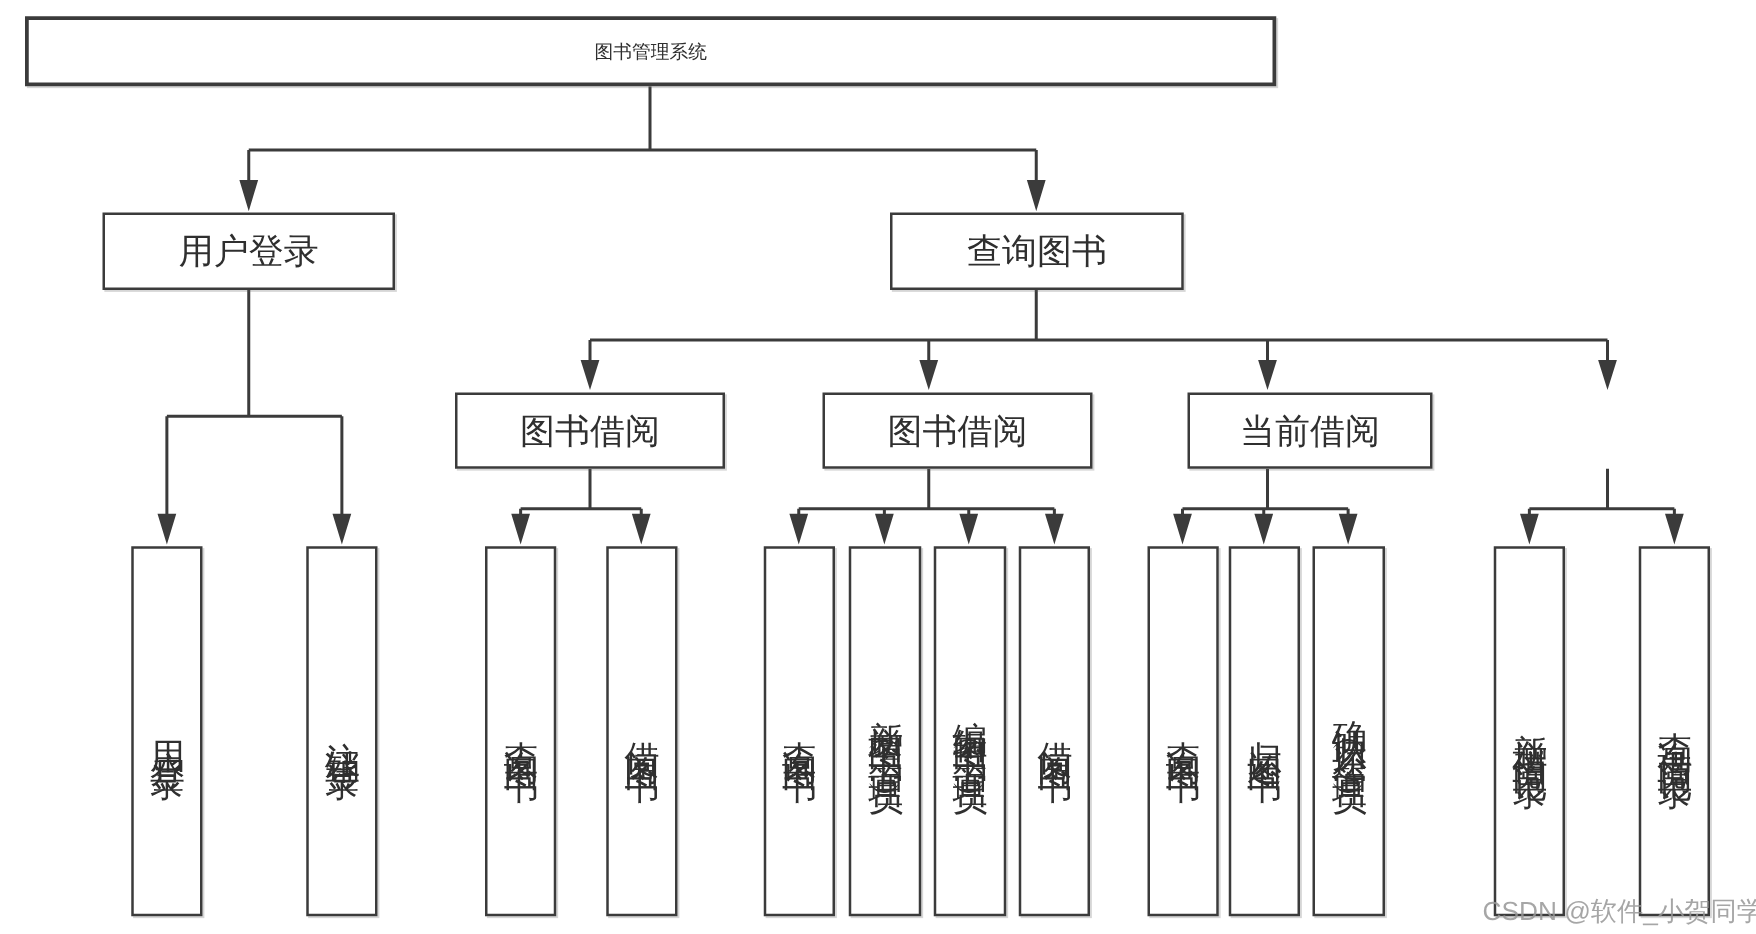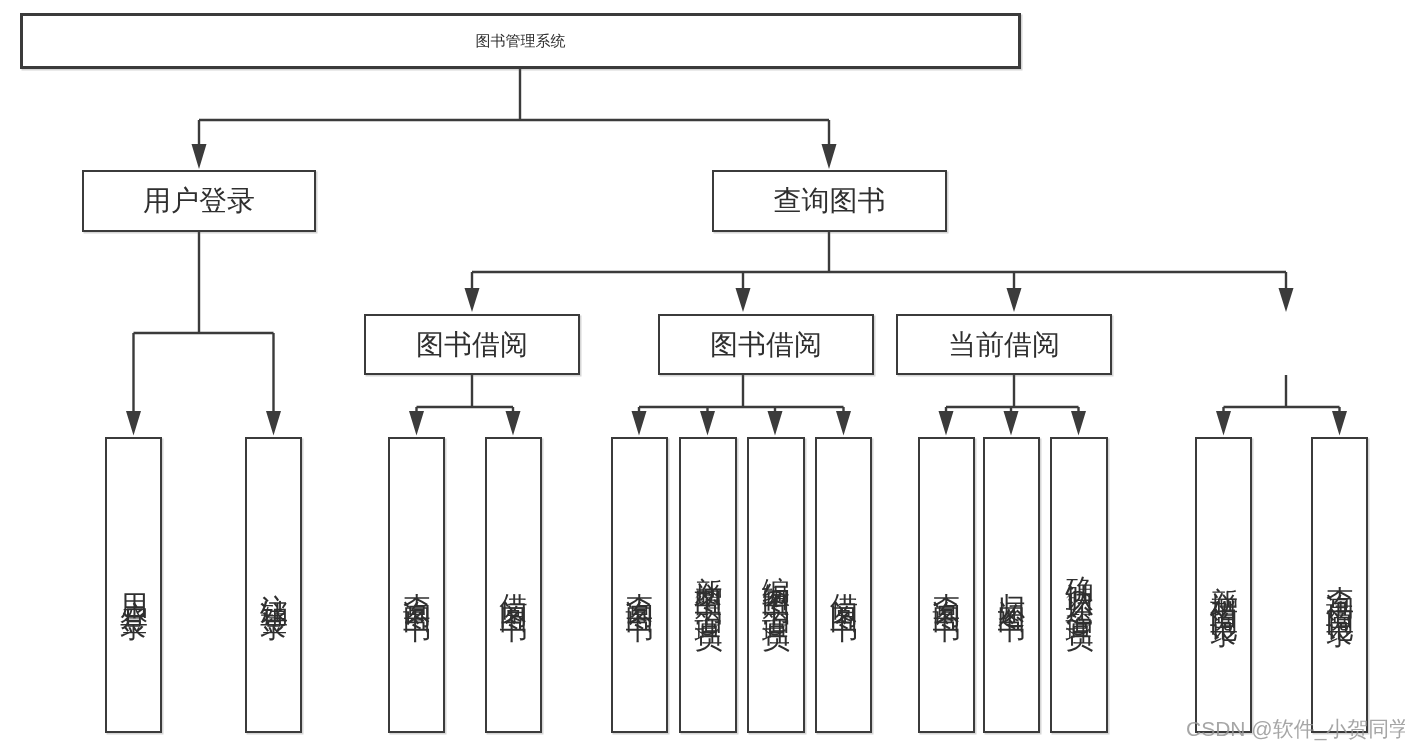--- a/index.html
+++ b/index.html
@@ -96,21 +96,21 @@
   <div class="box" style="left:712px;top:170px;width:235px;height:62px">
     <span>查询图书</span>
   </div>
 
   <div class="box" style="left:364px;top:314px;width:216px;height:61px">
     <span>图书借阅</span>
   </div>
   <div class="box" style="left:658px;top:314px;width:216px;height:61px">
     <span>图书借阅</span>
   </div>
-  <div class="box" style="left:896px;top:314px;width:216px;height:61px">
+  <div class="box" style="left:950px;top:314px;width:196px;height:61px">
     <span>当前借阅</span>
   </div>
 
   <div class="box leaf" style="left:105px;top:437px;width:57px;height:296px">
     <span>用户登录</span>
   </div>
   <div class="box leaf" style="left:245px;top:437px;width:57px;height:296px">
     <span>注销登录</span>
   </div>
 

